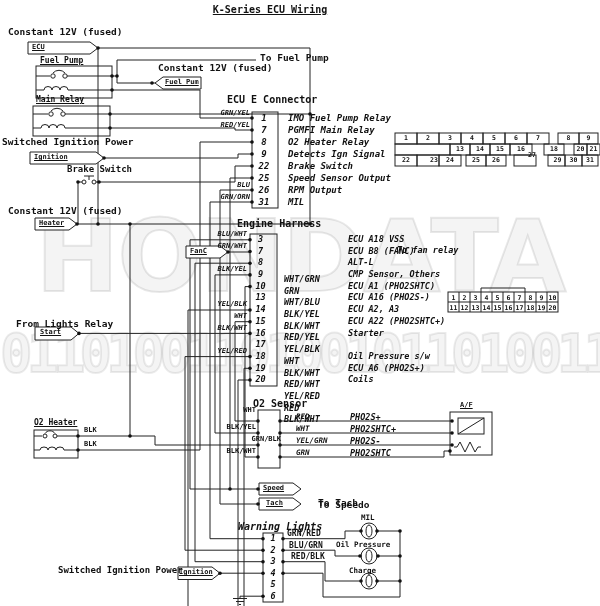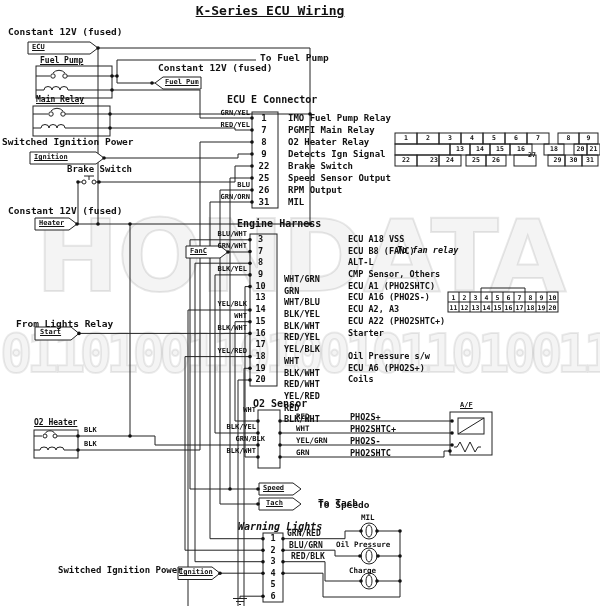--- a/index.html
+++ b/index.html
@@ -1,33 +1,33 @@
 <!DOCTYPE html>
 <html><head>
 <meta charset="utf-8">
 <style>
   html,body{margin:0;padding:0;background:#fff;}
   #stage{position:relative;width:600px;height:606px;background:#fff;overflow:hidden;
          font-family:"DejaVu Sans Mono","Liberation Mono",monospace;font-weight:bold;color:#111;}
   #wires{position:absolute;left:0;top:0;z-index:2;}
   .t{position:absolute;white-space:pre;z-index:3;line-height:1.1;}
   .u{text-decoration:underline;} .s7{font-size:7px;} .s75{font-size:7.5px;} .s8{font-size:8px;}
-  .s85{font-size:8.5px;} .s9{font-size:9px;} .s95{font-size:9.5px;} .s10{font-size:10px;padding-left:9px;} .s11{font-size:13px;}
+  .s85{font-size:8.5px;} .s9{font-size:9px;} .s95{font-size:9.5px;} .s10{font-size:10px;padding-left:9px;} .s11{font-size:10px;}
   .ctr{text-align:center;}
   .rt{text-align:right;}
   
   .wm{position:absolute;z-index:1;left:0;width:600px;text-align:center;white-space:nowrap;
       font-family:"DejaVu Sans",sans-serif;font-weight:bold;color:rgba(0,0,0,0.045);
       -webkit-text-stroke:2px rgba(0,0,0,0.09);}
   .wm-text{top:198px;font-size:100px;letter-spacing:-2px;}
   .wm-code{top:322px;font-size:54px;letter-spacing:-6px;overflow:hidden;
            font-family:"DejaVu Sans Mono",monospace;-webkit-text-stroke:2px rgba(0,0,0,0.08);}
   
   .rows{position:absolute;z-index:3;}
-  .prow{display:flex;}
+  .prow{display:flex;font-style:italic;}
   .up{position:relative;top:-5px;}
   
   #ecue-rows{left:167px;top:112px;font-size:9px;}
   #ecue-rows .prow{height:12px;line-height:12px;}
   #ecue-rows .c1{width:83px;text-align:right;font-size:7px;}
   #ecue-rows .c2{width:28px;text-align:center;}
   #ecue-rows .c3{padding-left:10px;}
   
   #eng-rows{left:162px;top:234px;font-size:8.5px;}
   #eng-rows .prow{height:11.7px;line-height:11.7px;}
@@ -527,21 +527,21 @@
       <span>16</span>
       <span>17</span>
       <span>18</span>
       <span>19</span>
       <span>20</span>
     </div>
 
   <div class="t s10" style="left:244px;top:398px;">O2 Sensor</div>
   <div class="t s7 rt" style="left:196px;top:407px;width:60px;">WHT</div>
   <div class="t s7 rt" style="left:196px;top:424px;width:60px;">BLK/YEL</div>
-  <div class="t s7 rt" style="left:196px;top:436px;width:69px;">GRN/BLK</div>
+  <div class="t s7 rt" style="left:212px;top:436px;width:69px;">GRN/BLK</div>
   <div class="t s7 rt" style="left:196px;top:448px;width:60px;">BLK/WHT</div>
   <div class="rows" id="o2-rows">
 
       <div class="prow">
         <span class="cw">RED</span>
         <span class="cl">PHO2S+</span>
       </div>
 
       <div class="prow">
         <span class="cw">WHT</span>

